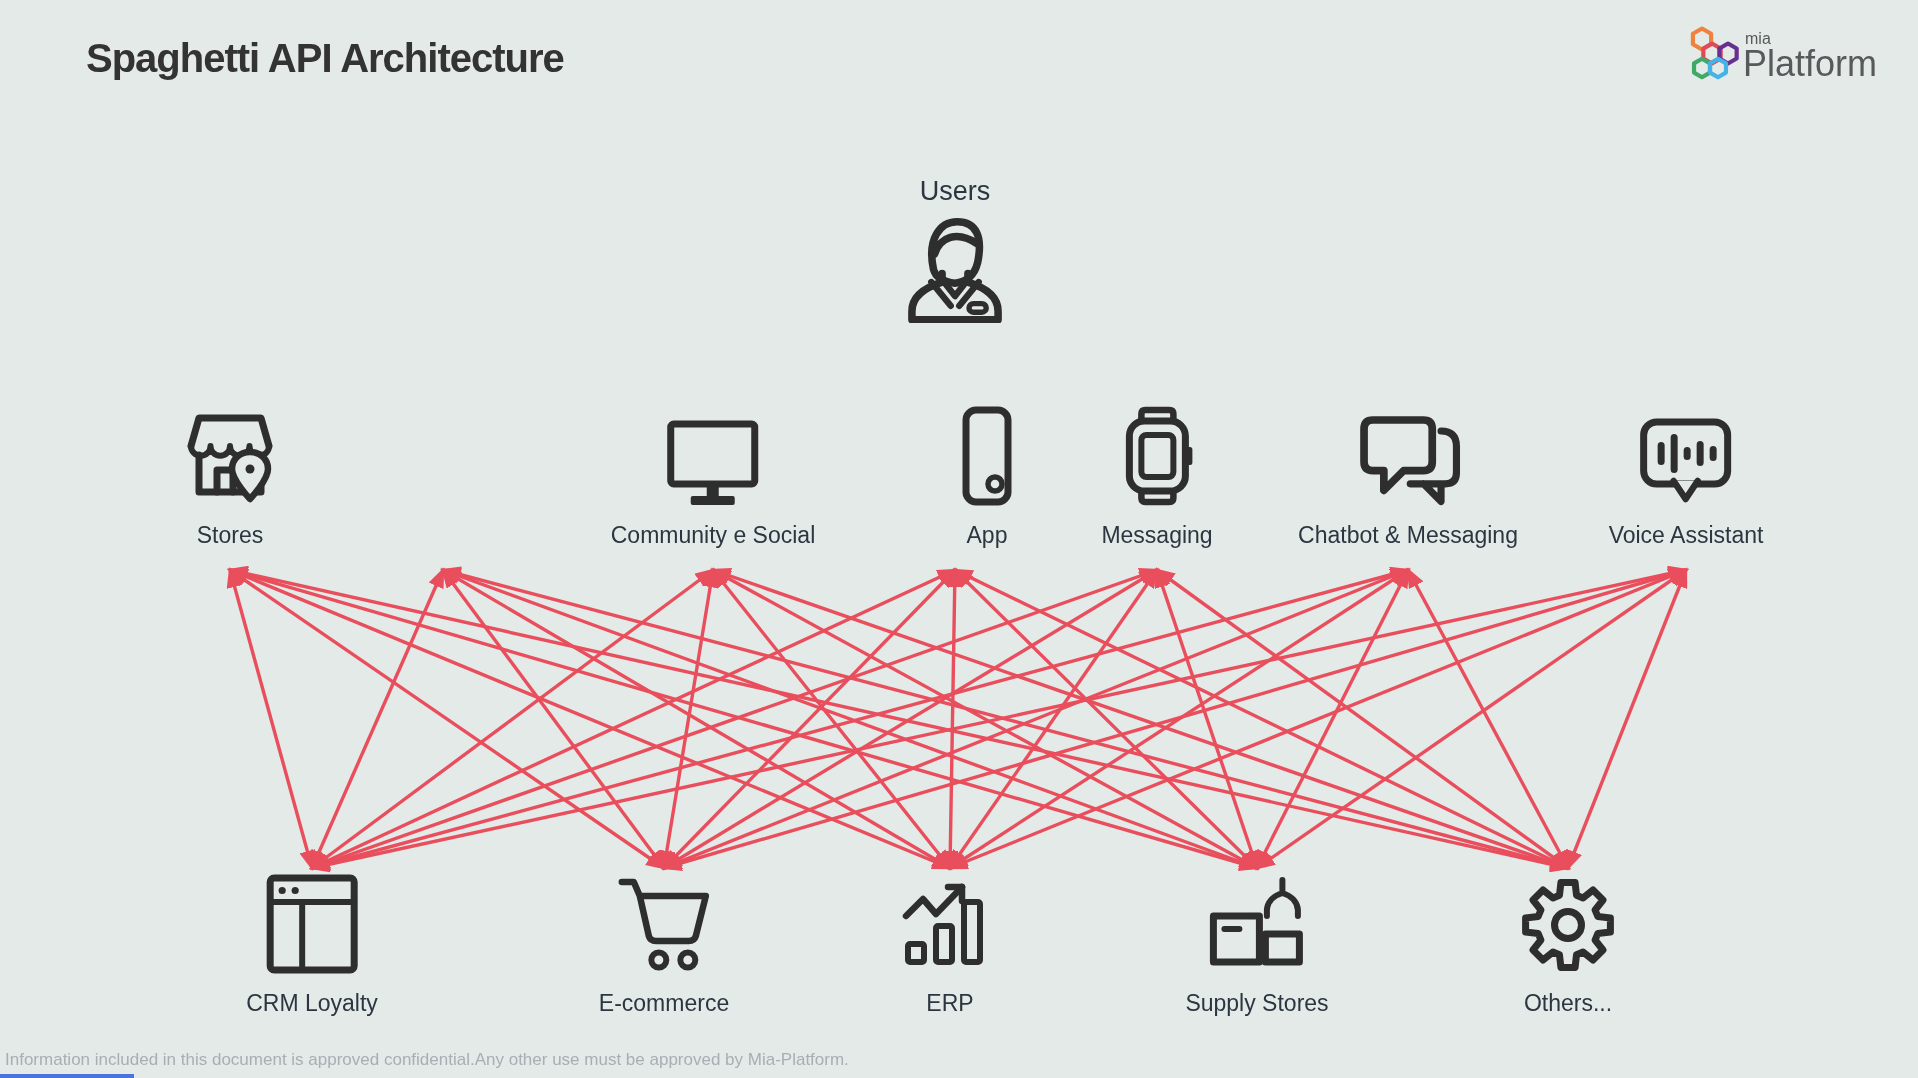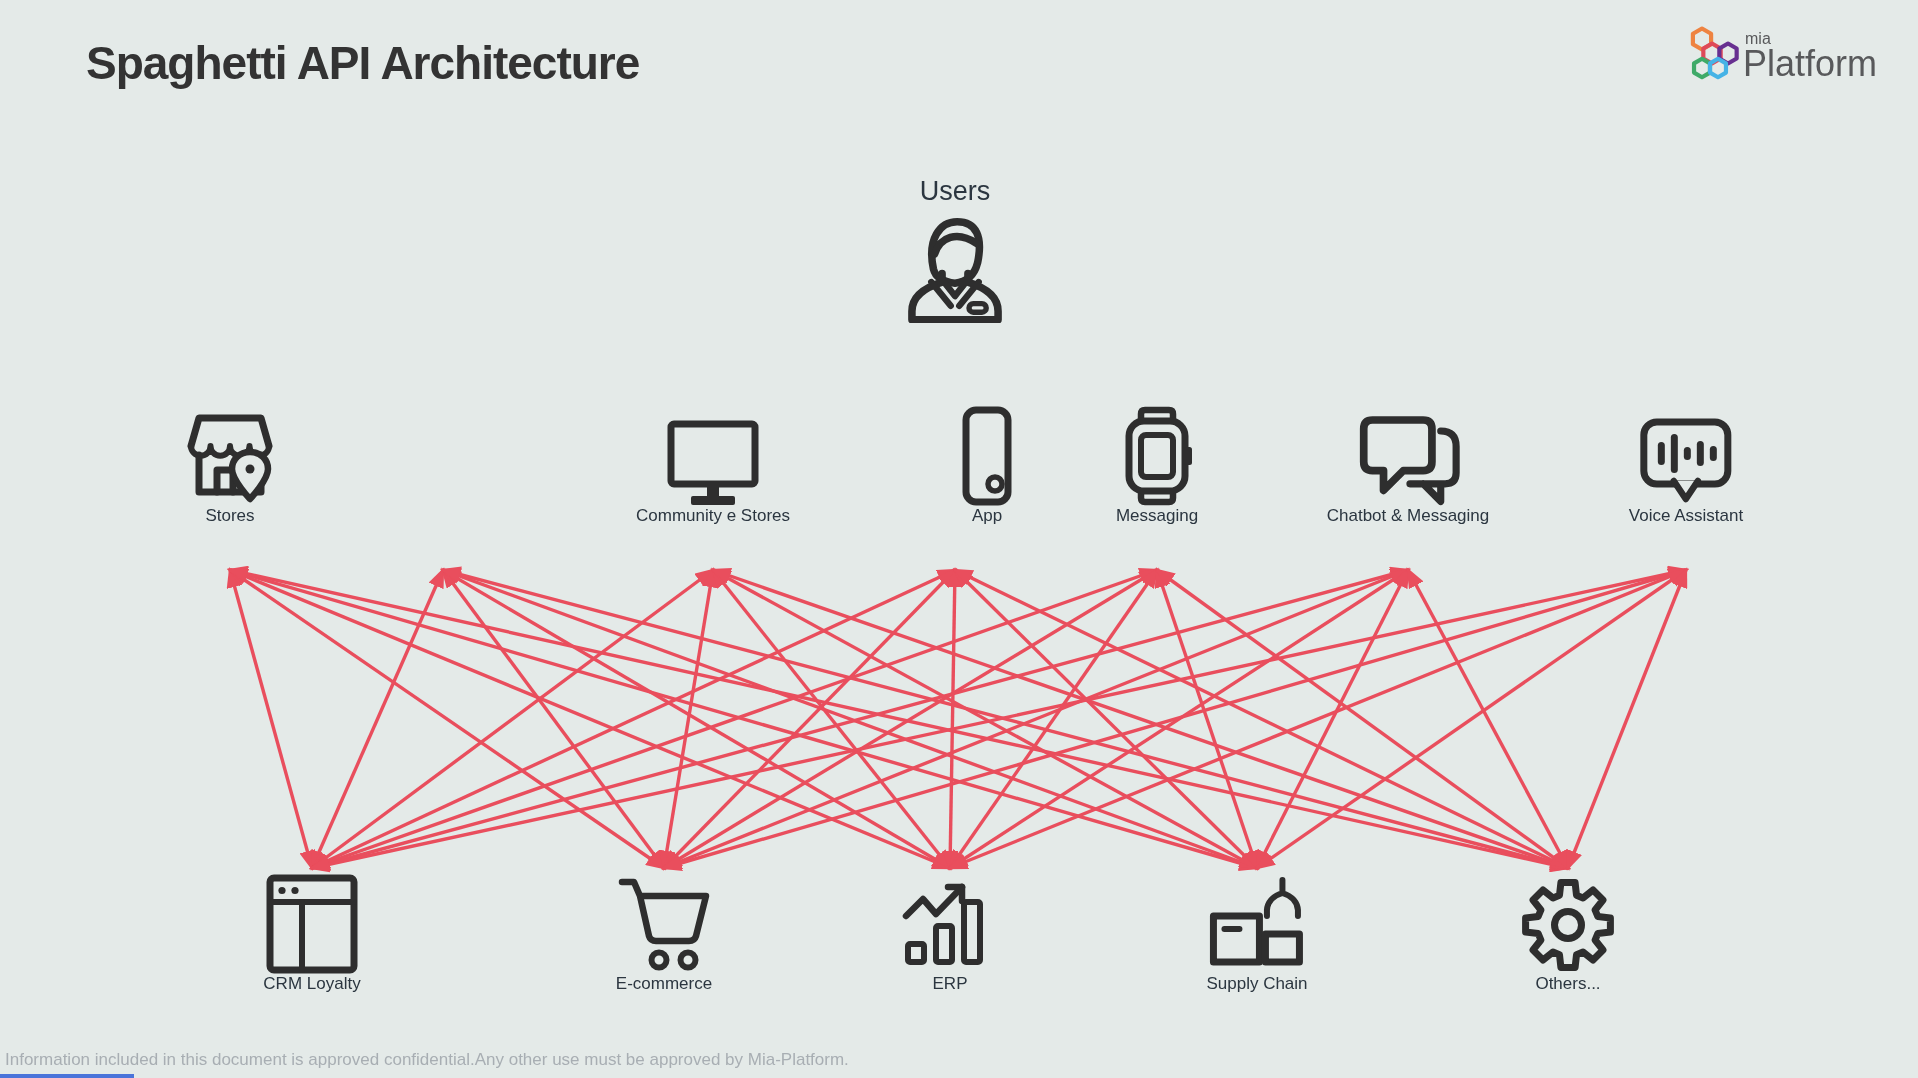--- a/index.html
+++ b/index.html
@@ -4,36 +4,36 @@
 <style>
   :root{
     --bg:#e4eae8; --ink:#2e2e2e; --text:#2b3640; --title:#333333;
     --footer:#a8aeb3; --logoText:#58595b; --red:#e94e5d; --bar:#4a74da;
   }
   *{margin:0;padding:0;box-sizing:border-box;}
   html,body{width:1918px;height:1078px;}
   body{font-family:"Liberation Sans",sans-serif;background:var(--bg);}
   .stage{position:relative;width:1918px;height:1078px;background:var(--bg);overflow:hidden;}
 
-  .title{position:absolute;left:86px;top:36px;font-size:46px;font-weight:700;
+  .title{position:absolute;left:86px;top:36px;font-size:40px;font-weight:700;
          letter-spacing:-1px;color:var(--title);white-space:nowrap;}
 
   .logo{position:absolute;left:1682px;top:6px;width:230px;height:86px;}
   .logo text{fill:var(--logoText);font-family:"Liberation Sans",sans-serif;}
   .logo polygon{fill:none;stroke-width:4.2px;stroke-linejoin:round;}
 
   .users{position:absolute;left:955px;top:176px;transform:translateX(-50%);
          text-align:center;z-index:2;}
   .users .ulabel{font-size:27px;color:var(--text);margin-bottom:4px;}
 
   .node{position:absolute;transform:translateX(-50%);text-align:center;z-index:2;}
   .channel{top:406px;}
   .system{top:874px;}
   .ic{height:100px;display:flex;align-items:flex-end;justify-content:center;}
-  .nlabel{font-size:17px;color:var(--text);white-space:nowrap;}
+  .nlabel{margin-top:16px;font-size:23px;color:var(--text);white-space:nowrap;}
 
   svg.pict{stroke:var(--ink);fill:none;stroke-width:7;stroke-linecap:round;stroke-linejoin:round;}
   svg.pict .f{fill:var(--ink);stroke:none;}
   svg.pict .bgfill{fill:var(--bg);}
 
   #spaghetti{position:absolute;left:0;top:0;width:1918px;height:1078px;z-index:1;}
 
   .footer{position:absolute;left:5px;top:1050px;font-size:17px;color:var(--footer);white-space:nowrap;}
   .progress{position:absolute;left:0;bottom:0;width:134px;height:4px;background:var(--bar);}
 </style>
@@ -128,21 +128,21 @@
 
 
   <div class="node channel" style="left:713px">
     <div class="ic">
         <svg class="pict" width="100" height="88" viewBox="0 0 100 88">
       <rect x="8" y="6" width="84" height="60" rx="3"></rect>
       <rect class="f" x="44" y="66" width="12" height="12"></rect>
       <rect class="f" x="28" y="78" width="44" height="9" rx="2"></rect>
     </svg>
       </div>
-    <div class="nlabel">Community e Stores</div>
+    <div class="nlabel">Community e Social</div>
   </div>
 
   <div class="node channel" style="left:987px">
     <div class="ic">
         <svg class="pict" width="100" height="100" viewBox="0 0 100 100">
       <rect x="29" y="4" width="42" height="92" rx="10"></rect>
       <circle cx="58" cy="78" r="7" stroke-width="5.5"></circle>
     </svg>
       </div>
     <div class="nlabel">App</div>
@@ -225,21 +225,21 @@
 
   <div class="node system" style="left:1257px">
     <div class="ic">
         <svg class="pict" width="100" height="100" viewBox="0 0 100 100">
       <rect x="6" y="42" width="46" height="46"></rect>
       <path d="M17,55 L32,55" stroke-width="6"></path>
       <rect x="58" y="60" width="34" height="28"></rect>
       <path d="M75,6 L75,19 M75,19 C65,22 60,29 59.5,36 L59.5,42 M75,19 C85,22 90,29 90.5,36 L90.5,42" stroke-width="6"></path>
     </svg>
       </div>
-    <div class="nlabel">Supply Chain</div>
+    <div class="nlabel">Supply Stores</div>
   </div>
 
   <div class="node system" style="left:1568px">
     <div class="ic">
         <svg class="pict" width="100" height="100" viewBox="0 0 100 100">
       <path stroke-width="7" d="M41.5,21.2 L42.9,8.6 L57.1,8.6 L58.5,21.2 L65.0,23.9 L75.0,16.0 L85.0,26.0 L77.1,36.0 L79.8,42.5 L92.4,43.9 L92.4,58.1 L79.8,59.5 L77.1,66.0 L85.0,76.0 L75.0,86.0 L65.0,78.1 L58.5,80.8 L57.1,93.4 L42.9,93.4 L41.5,80.8 L35.0,78.1 L25.0,86.0 L15.0,76.0 L22.9,66.0 L20.2,59.5 L7.6,58.1 L7.6,43.9 L20.2,42.5 L22.9,36.0 L15.0,26.0 L25.0,16.0 L35.0,23.9 Z"></path>
       <circle cx="50" cy="51" r="13.5" stroke-width="7"></circle>
     </svg>
       </div>
     <div class="nlabel">Others...</div>

